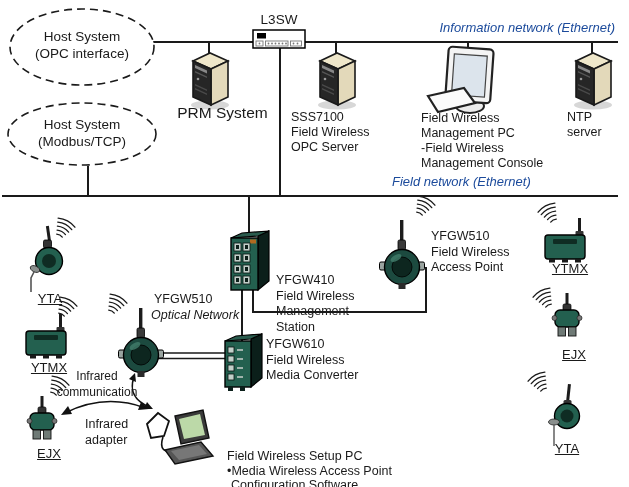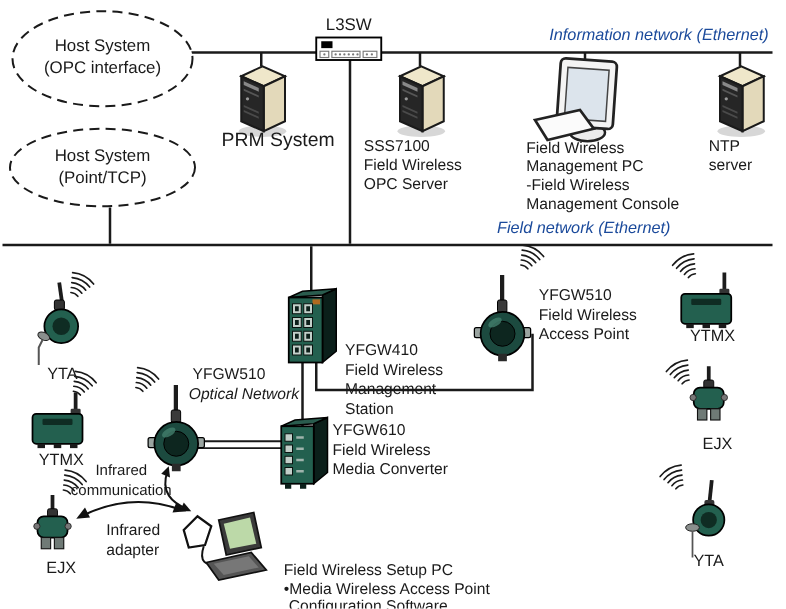--- a/index.html
+++ b/index.html
@@ -4,21 +4,21 @@
 <style>
   html,body{margin:0;padding:0;background:#fff;}
   #stage{position:relative;width:629px;height:487px;background:#fff;overflow:hidden;
          font-family:"Liberation Sans",sans-serif;}
   #net-svg{position:absolute;left:0;top:0;z-index:1;}
   .lbl{position:absolute;z-index:2;font-size:12.5px;line-height:15px;color:#1a1a1a;white-space:nowrap;}
   .center{text-align:center;}
   .net-label{color:var(--network-label,#1b4a9b);font-style:italic;font-size:13px;font-weight:bold;font-weight:normal;}
   .big{font-size:15.5px;}
   .ellipse-txt{font-size:13.5px;line-height:17px;}
-  .dev-lbl{font-size:13px;}
+  .dev-lbl{font-size:13px;text-decoration:underline;}
   .italic{font-style:italic;}
   .lh155{line-height:15.5px;}
   .lh145{line-height:14.5px;}
   .devgreen{fill:var(--device-green,#23604f);}
   .wire{stroke:var(--line,#1a1a1a);stroke-width:2;fill:none;}
   .thin{stroke-width:1.5;}
   .waves path{stroke:#1a1a1a;stroke-width:1.3;fill:none;stroke-linecap:round;}
 </style>
 </head>
 <body>
@@ -230,27 +230,27 @@
     <polygon points="8,43 36,37 44,46 16,52" fill="#777"></polygon>
   </g>
 </svg>
 
 <div class="lbl ellipse-txt center" style="left:17px;top:28px;width:130px;">
   <div>Host System</div>
   <div>(OPC interface)</div>
 </div>
 <div class="lbl ellipse-txt center" style="left:14px;top:116px;width:136px;">
   <div>Host System</div>
-  <div>(Point/TCP)</div>
+  <div>(Modbus/TCP)</div>
 </div>
 
 <div class="lbl center" style="left:252px;top:12px;width:54px;font-size:13.5px;">L3SW</div>
 
 <div class="lbl net-label" style="left:430px;top:20px;width:185px;text-align:right;">Information network (Ethernet)</div>
-<div class="lbl net-label" style="left:392px;top:174px;width:150px;text-align:center;">Field network (Ethernet)</div>
+<div class="lbl net-label" style="left:392px;top:174px;width:150px;text-align:left;">Field network (Ethernet)</div>
 
 <div class="lbl big center" style="left:160px;top:105px;width:125px;">PRM System</div>
 
 <div class="lbl" style="left:291px;top:110px;">
   <div>SSS7100</div>
   <div>Field Wireless</div>
   <div>OPC Server</div>
 </div>
 
 <div class="lbl" style="left:421px;top:111px;">

